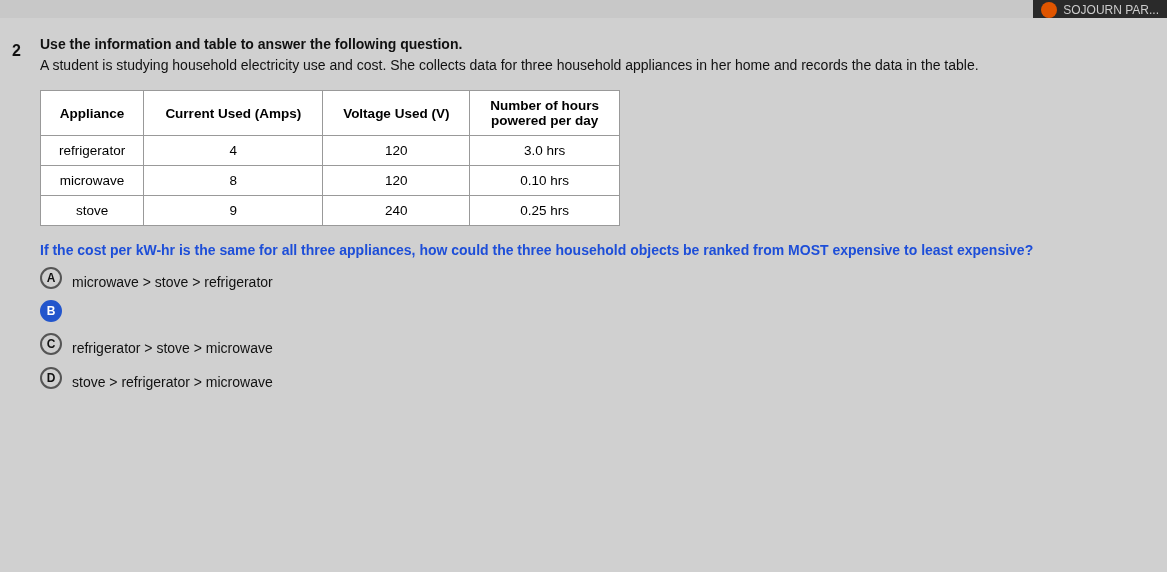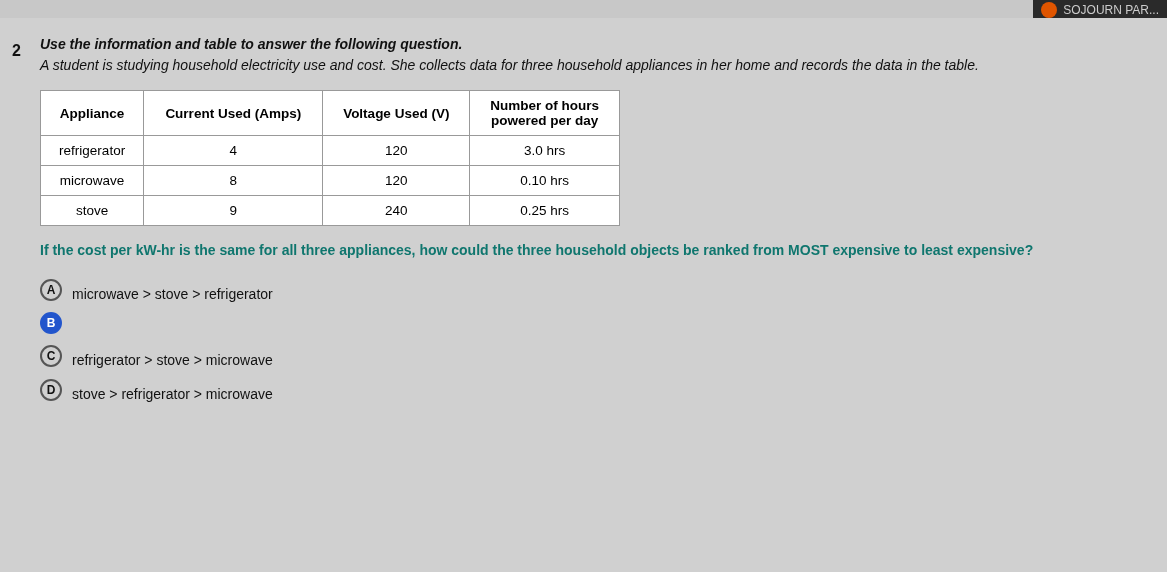--- a/index.html
+++ b/index.html
@@ -53,21 +53,20 @@
       font-weight: bold;
       color: #111;
     }
 
     .question-header {
       font-size: 14px;
       color: #111;
       line-height: 1.5;
       margin-bottom: 14px;
       max-width: 1080px;
-      font-style: italic;
     }
 
     .question-header strong {
       font-weight: bold;
     }
 
     .table-container {
       margin-bottom: 14px;
     }
 
@@ -92,23 +91,23 @@
     table th:first-child {
       text-align: center;
     }
 
     table td:first-child {
       text-align: center;
     }
 
     .question-text {
       font-size: 14px;
-      color: #0f766e;
+      color: #1d4ed8;
       line-height: 1.55;
-      margin-bottom: 16px;
+      margin-bottom: 4px;
       max-width: 1050px;
     }
 
     .question-text strong {
       font-weight: bold;
     }
 
     .options {
       display: flex;
       flex-direction: column;

